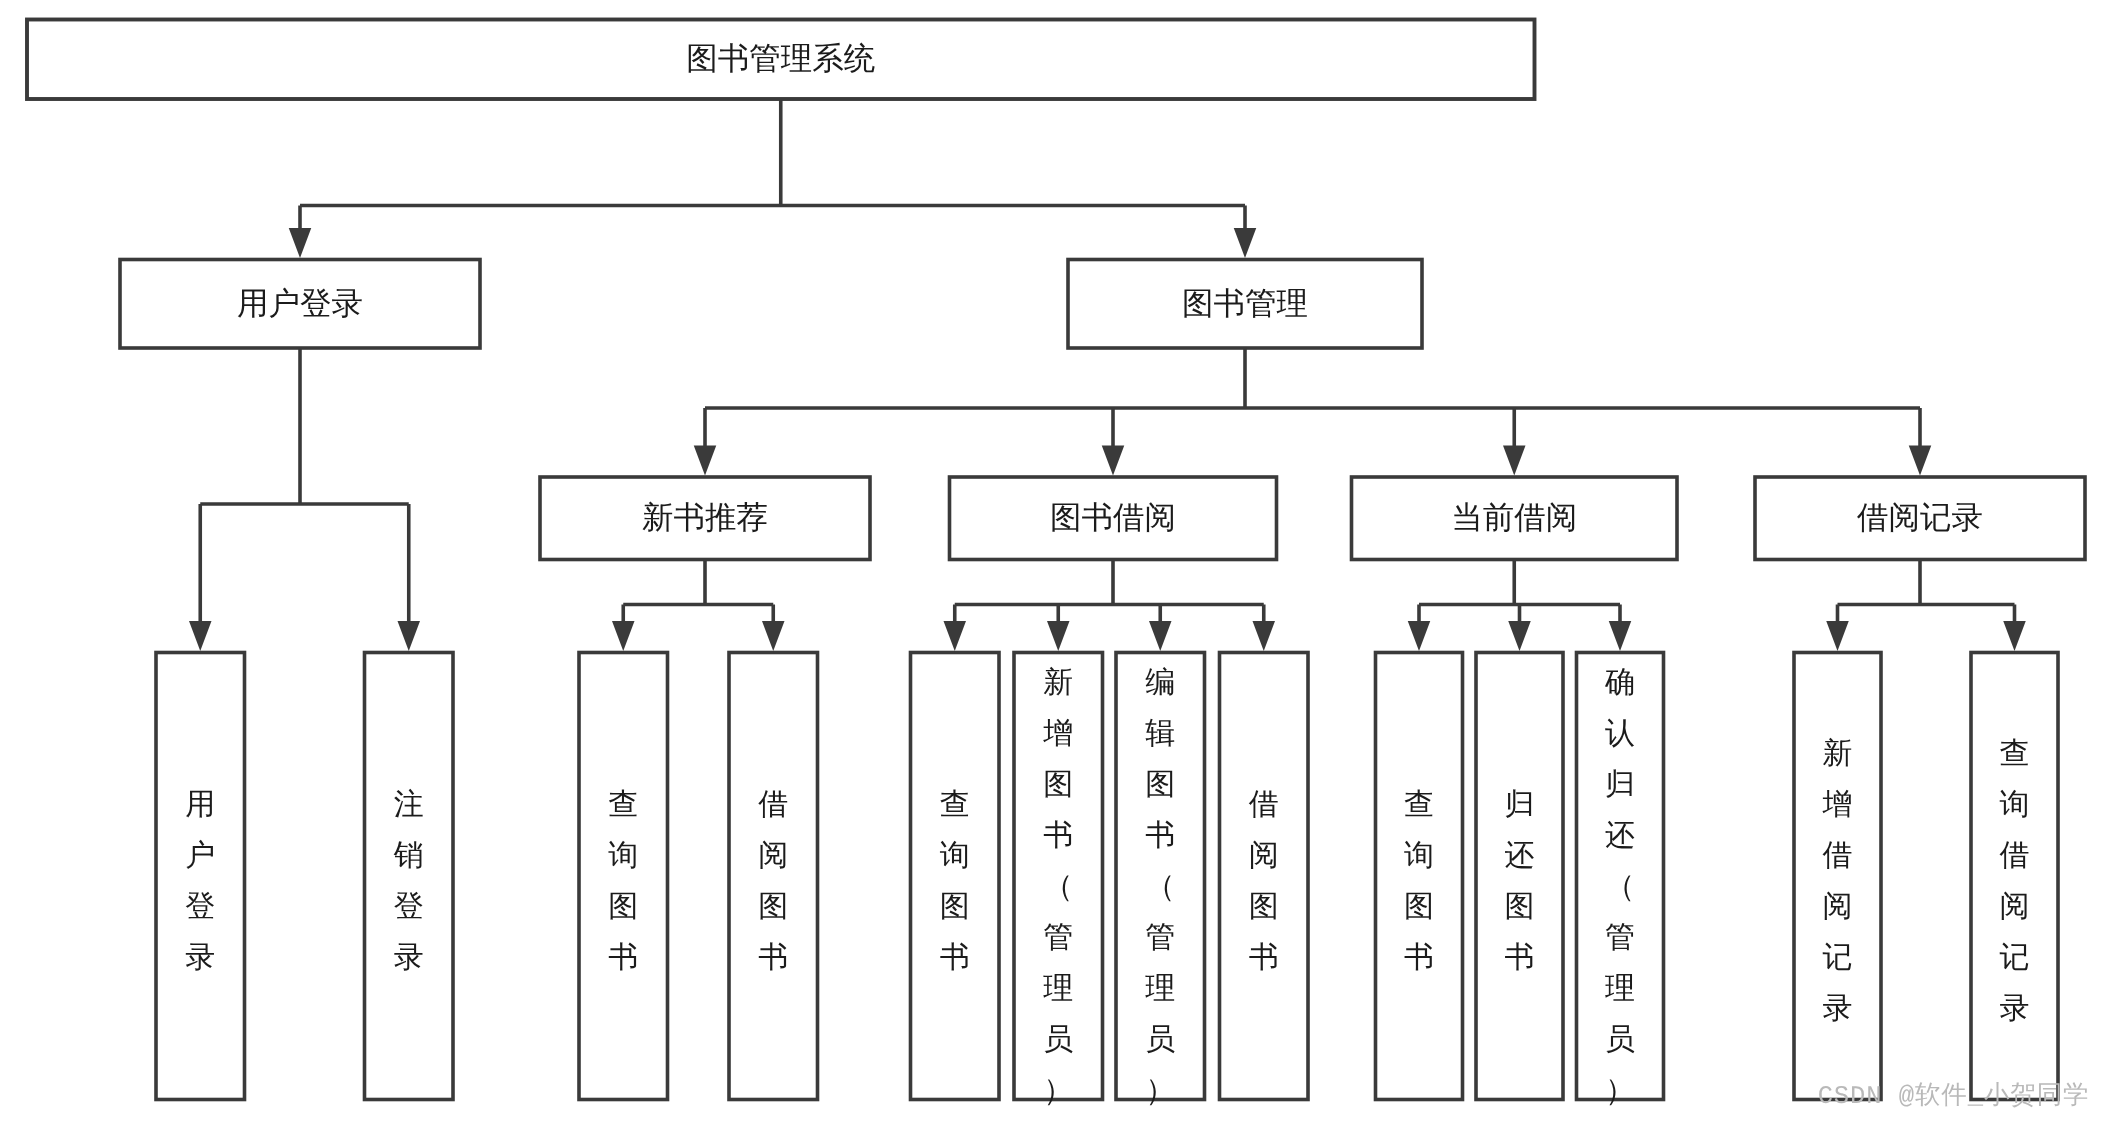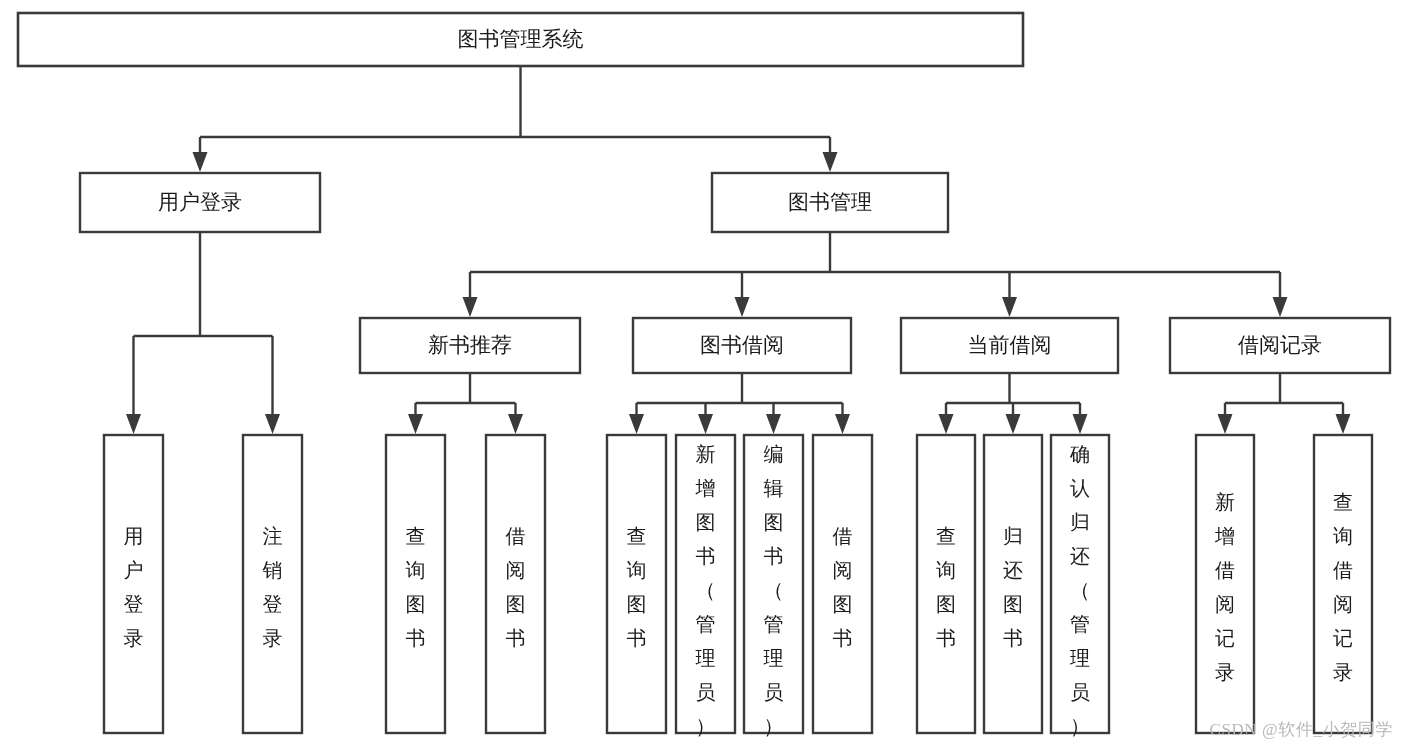--- a/index.html
+++ b/index.html
@@ -56,21 +56,21 @@
   .node-label-v {
     font-family: "Liberation Sans", "DejaVu Sans", sans-serif;
     font-size: 20px;
     fill: #1b1b1b;
     text-anchor: middle;
   }
   .watermark {
     position: absolute;
     right: 12px;
     bottom: 6px;
-    font-family: Liberation Serif, serif;
+    font-family: Liberation Mono, monospace;
     font-size: 17px;
     color: #b9b9b9;
     letter-spacing: 0.6px;
     white-space: nowrap;
     user-select: none;
   }
 </style>
 </head>
 <body>
 

